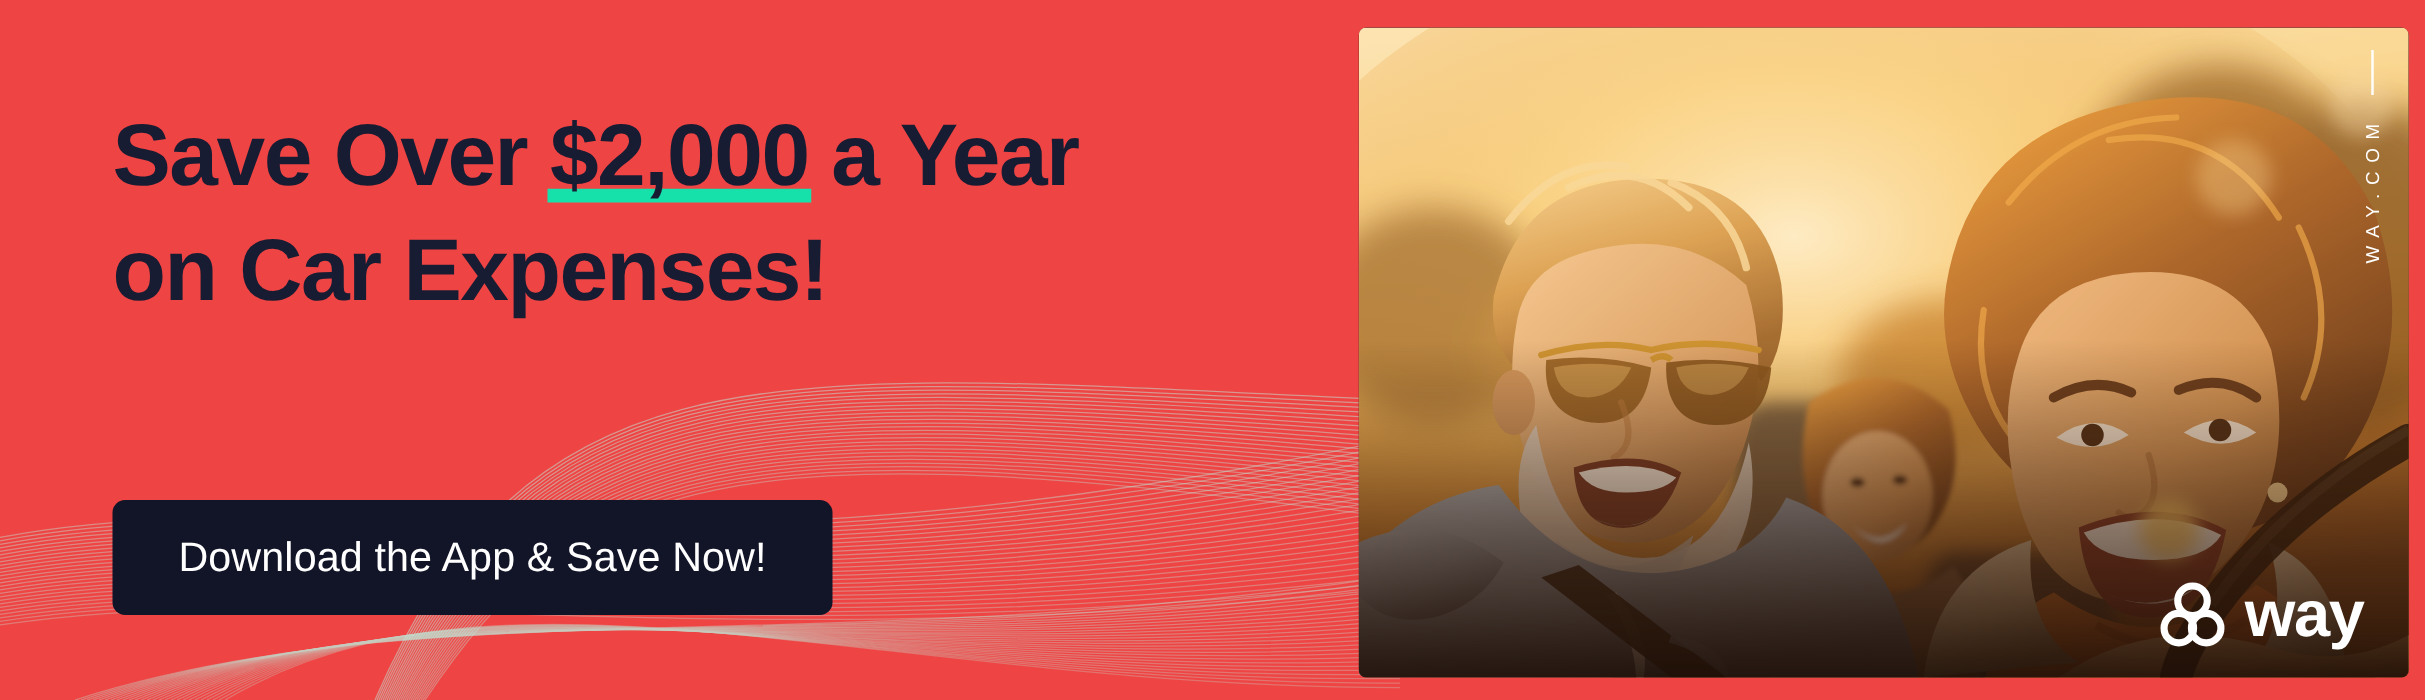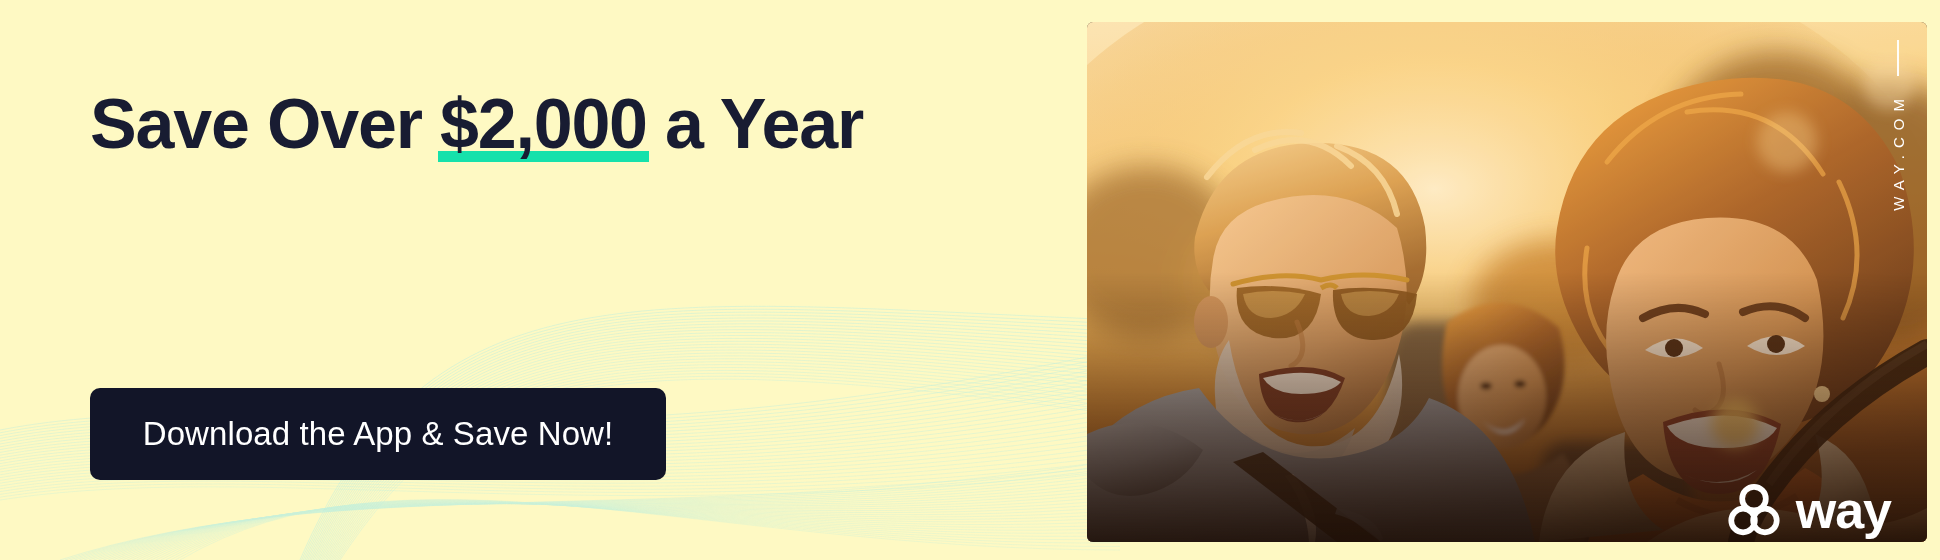--- a/index.html
+++ b/index.html
@@ -9,21 +9,21 @@
   }
   body {
     font-family: "Liberation Sans", sans-serif;
     -webkit-font-smoothing: antialiased;
   }
 
   .banner {
     position: relative;
     width: 1940px;
     height: 560px;
-    background: #fef9c3;
+    background: #ef4444;
     overflow: hidden;
   }
 
   
   .bg-waves {
     position: absolute;
     left: 0;
     bottom: 0;
     width: 1120px;
     height: 330px;
@@ -79,21 +79,21 @@
     font-size: 37px;
     line-height: 46px;
     font-weight: 400;
     color: #2b3043;
     white-space: nowrap;
   }
 
   .cta-button {
     position: absolute;
     left: 90px;
-    top: 388px;
+    top: 400px;
     width: 576px;
     height: 92px;
     border: none;
     border-radius: 10px;
     background: #121528;
     color: #ffffff;
     font-family: "Liberation Sans", sans-serif;
     font-size: 33px;
     font-weight: 400;
     letter-spacing: 0.1px;
@@ -145,21 +145,21 @@
     font-size: 15px;
     font-weight: 400;
     letter-spacing: 7px;
     white-space: nowrap;
   }
 
   
   .way-logo {
     position: absolute;
     right: 36px;
-    bottom: 4px;
+    bottom: 22px;
     z-index: 4;
     display: flex;
     align-items: center;
     gap: 14px;
   }
   .way-logo .mark { width: 56px; height: 56px; display: block; }
   .way-logo .wordmark {
     color: #ffffff;
     font-size: 52px;
     font-weight: 700;
@@ -258,20 +258,21 @@
           <path d="M175.2 330 C 397.6 201.6, 698.4 319.2, 1120 316.4" fill="none" stroke="#bdeede" stroke-width="1" opacity="0.354"></path>
           <path d="M180 330 C 400 200, 700 320, 1120 320" fill="none" stroke="#bdeede" stroke-width="1" opacity="0.35"></path>
         </g>
     </svg>
   </div>
 
   <div class="copy-panel">
 
     <h1 class="headline">
       <span class="line"><span>Save Over </span><span class="hl-amount">$2,000</span><span> a Year</span></span>
+      <span class="line">on Car Expenses!</span>
     </h1>
 
 
     <button class="cta-button">Download the App &amp; Save Now!</button>
   </div>
 
   <div class="photo-panel">
 
     <svg class="photo" viewBox="0 0 840 520" preserveAspectRatio="xMidYMid slice" aria-hidden="true">
       <defs>

